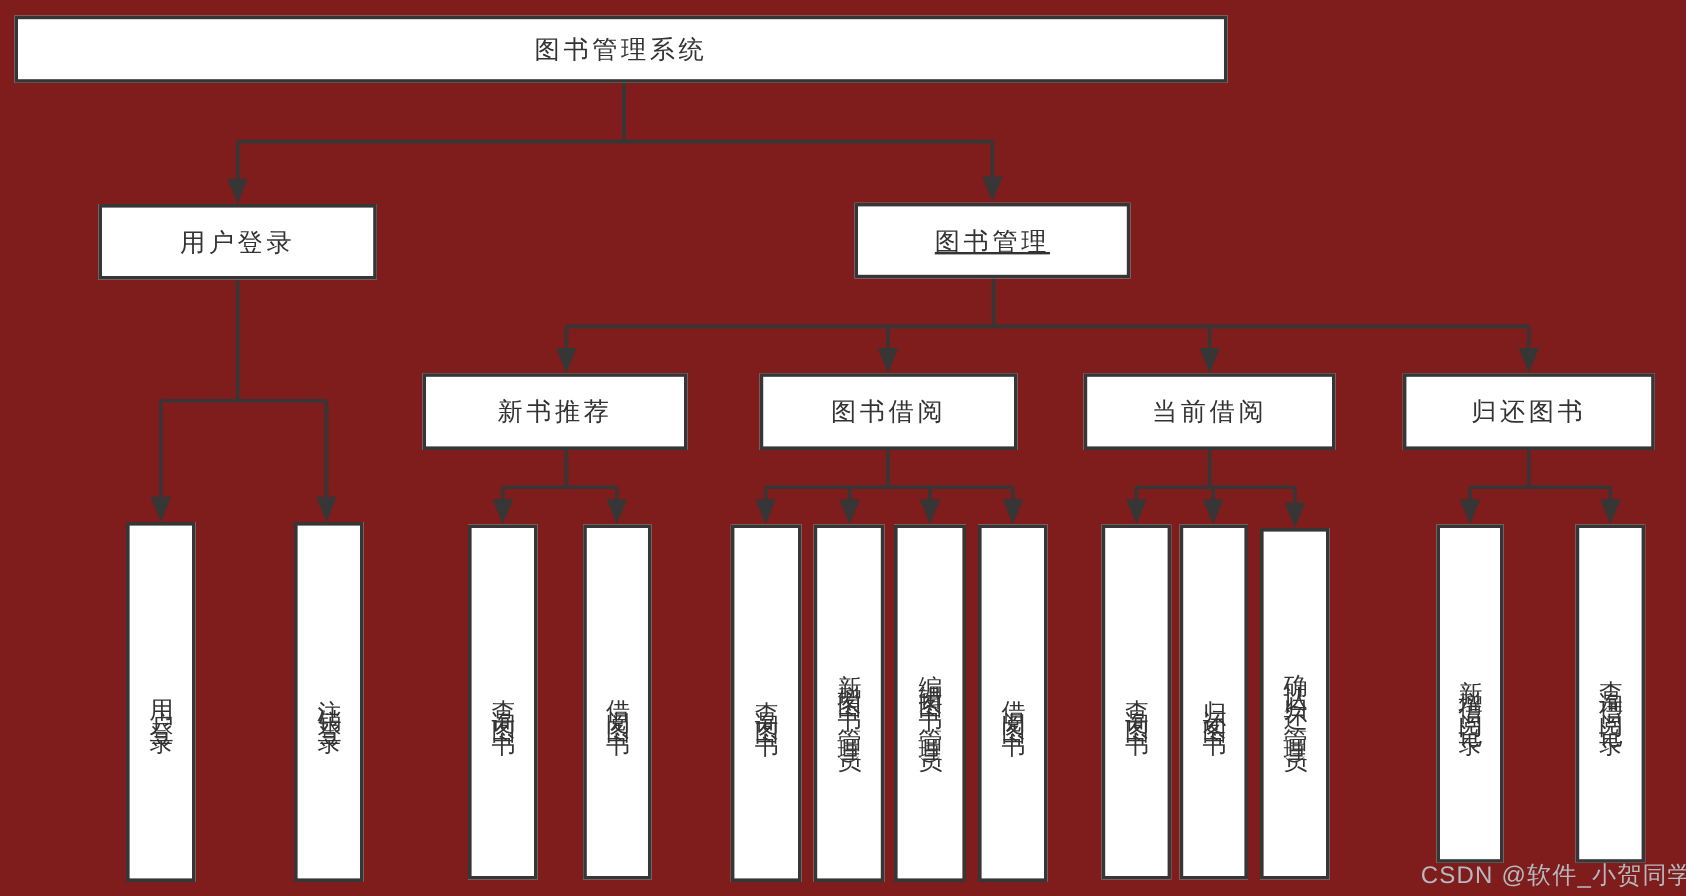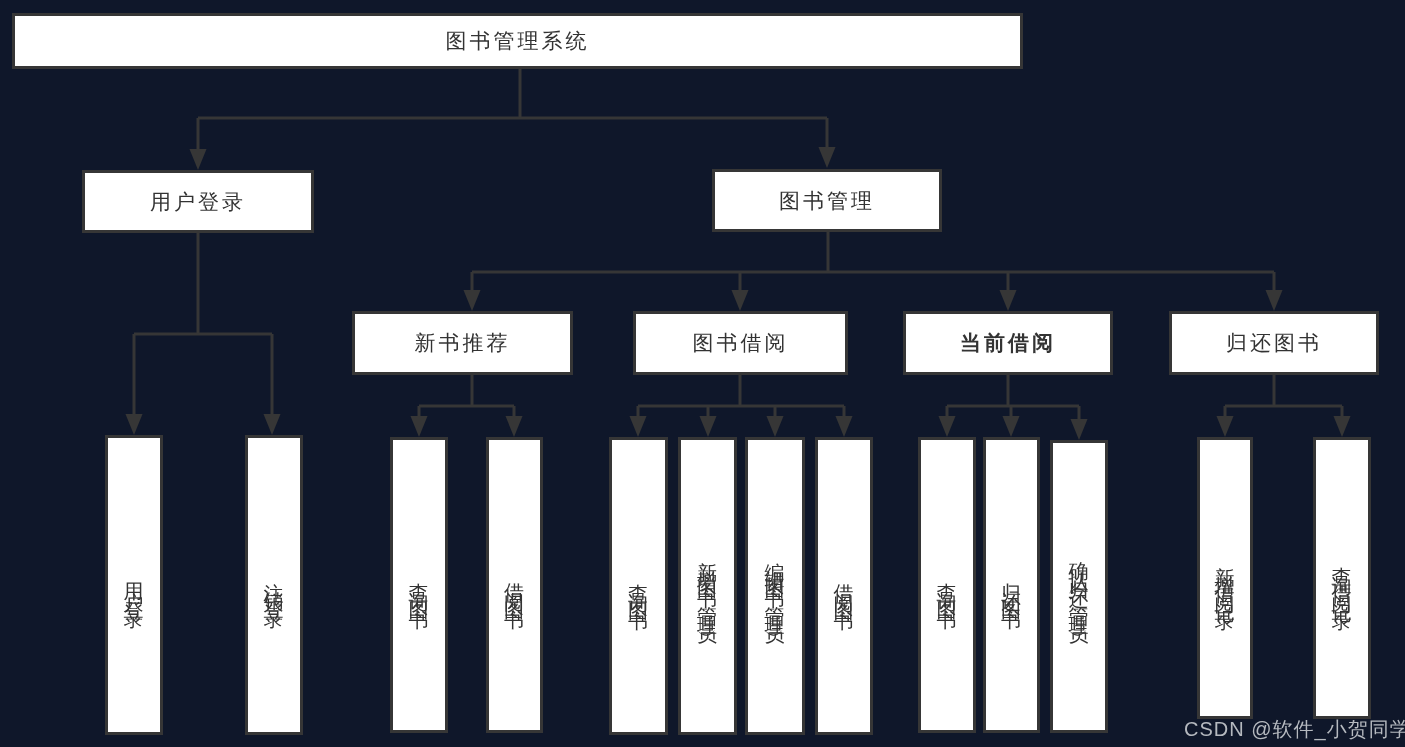--- a/index.html
+++ b/index.html
@@ -1,17 +1,17 @@
 <!DOCTYPE html>
 <html><head>
 <meta charset="utf-8">
 <style>
   html,body{margin:0;padding:0;background:#ffffff;}
   .canvas{
-    position:relative;width:1405px;height:747px;background:#0f172a;
+    position:relative;width:1405px;height:747px;background:#7f1d1d;
     font-family:"Liberation Sans","DejaVu Sans",sans-serif;overflow:hidden;
   }
   .connectors{position:absolute;left:0;top:0;width:1405px;height:747px;}
   .node{
     position:absolute;box-sizing:border-box;border:3px solid #363636;background:#ffffff;
     display:flex;align-items:center;justify-content:center;
     font-size:21px;color:#333333;letter-spacing:3px;white-space:nowrap;
   }
   .vert{
     writing-mode:vertical-rl;text-orientation:mixed;
@@ -55,25 +55,25 @@
       <polygon points="1002.5,416 1019.5,416 1011,437"></polygon>
       <polygon points="1070.5,419 1087.5,419 1079,440"></polygon>
       <polygon points="1216.5,416 1233.5,416 1225,437"></polygon>
       <polygon points="1333.5,416 1350.5,416 1342,437"></polygon>
     </g>
   </svg>
 
   <div class="node" style="left:12px;top:13px;width:1011px;height:56px;">图书管理系统</div>
 
   <div class="node" style="left:82px;top:170px;width:232px;height:63px;">用户登录</div>
-  <div class="node" style="left:712px;top:169px;width:230px;height:63px;">图书管理</div>
+  <div class="node" style="left:712px;top:169px;width:230px;height:63px;text-decoration:underline;">图书管理</div>
 
   <div class="node" style="left:352px;top:311px;width:221px;height:64px;">新书推荐</div>
   <div class="node" style="left:633px;top:311px;width:215px;height:64px;">图书借阅</div>
-  <div class="node" style="left:903px;top:311px;width:210px;height:64px;font-weight:bold;">当前借阅</div>
+  <div class="node" style="left:903px;top:311px;width:210px;height:64px;">当前借阅</div>
   <div class="node" style="left:1169px;top:311px;width:210px;height:64px;">归还图书</div>
 
   <div class="node vert" style="left:105px;top:435px;width:58px;height:300px;">用户登录</div>
   <div class="node vert" style="left:245px;top:435px;width:58px;height:300px;">注销登录</div>
 
   <div class="node vert" style="left:390px;top:437px;width:58px;height:296px;">查询图书</div>
   <div class="node vert" style="left:486px;top:437px;width:57px;height:296px;">借阅图书</div>
 
   <div class="node vert" style="left:609px;top:437px;width:59px;height:298px;">查询图书</div>
   <div class="node vert" style="left:678px;top:437px;width:59px;height:298px;">新增图书（管理员）</div>

